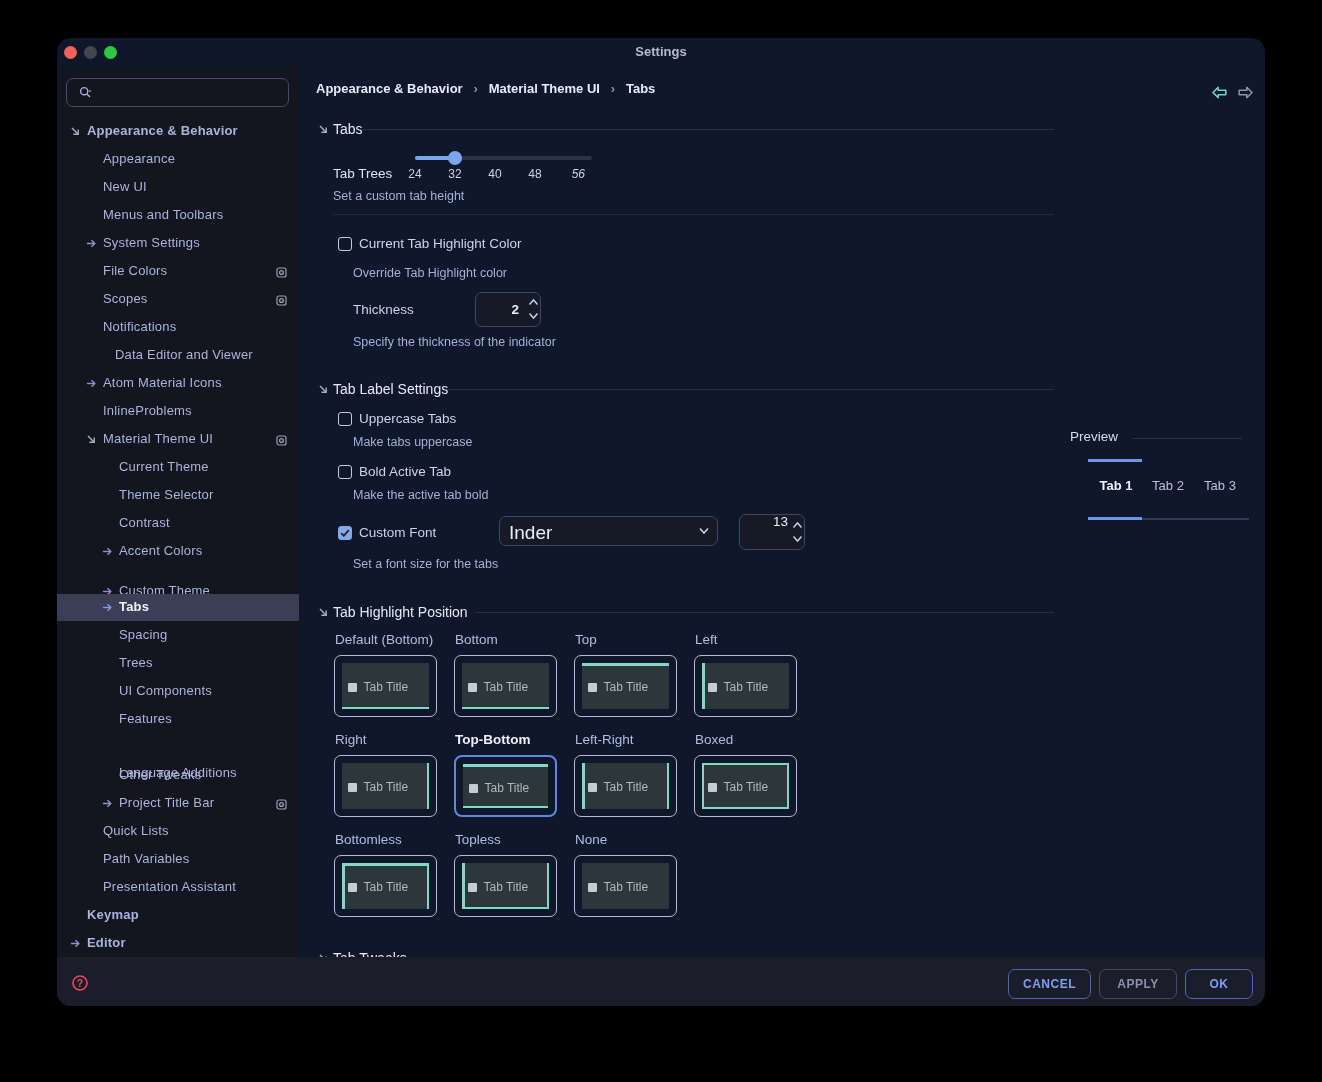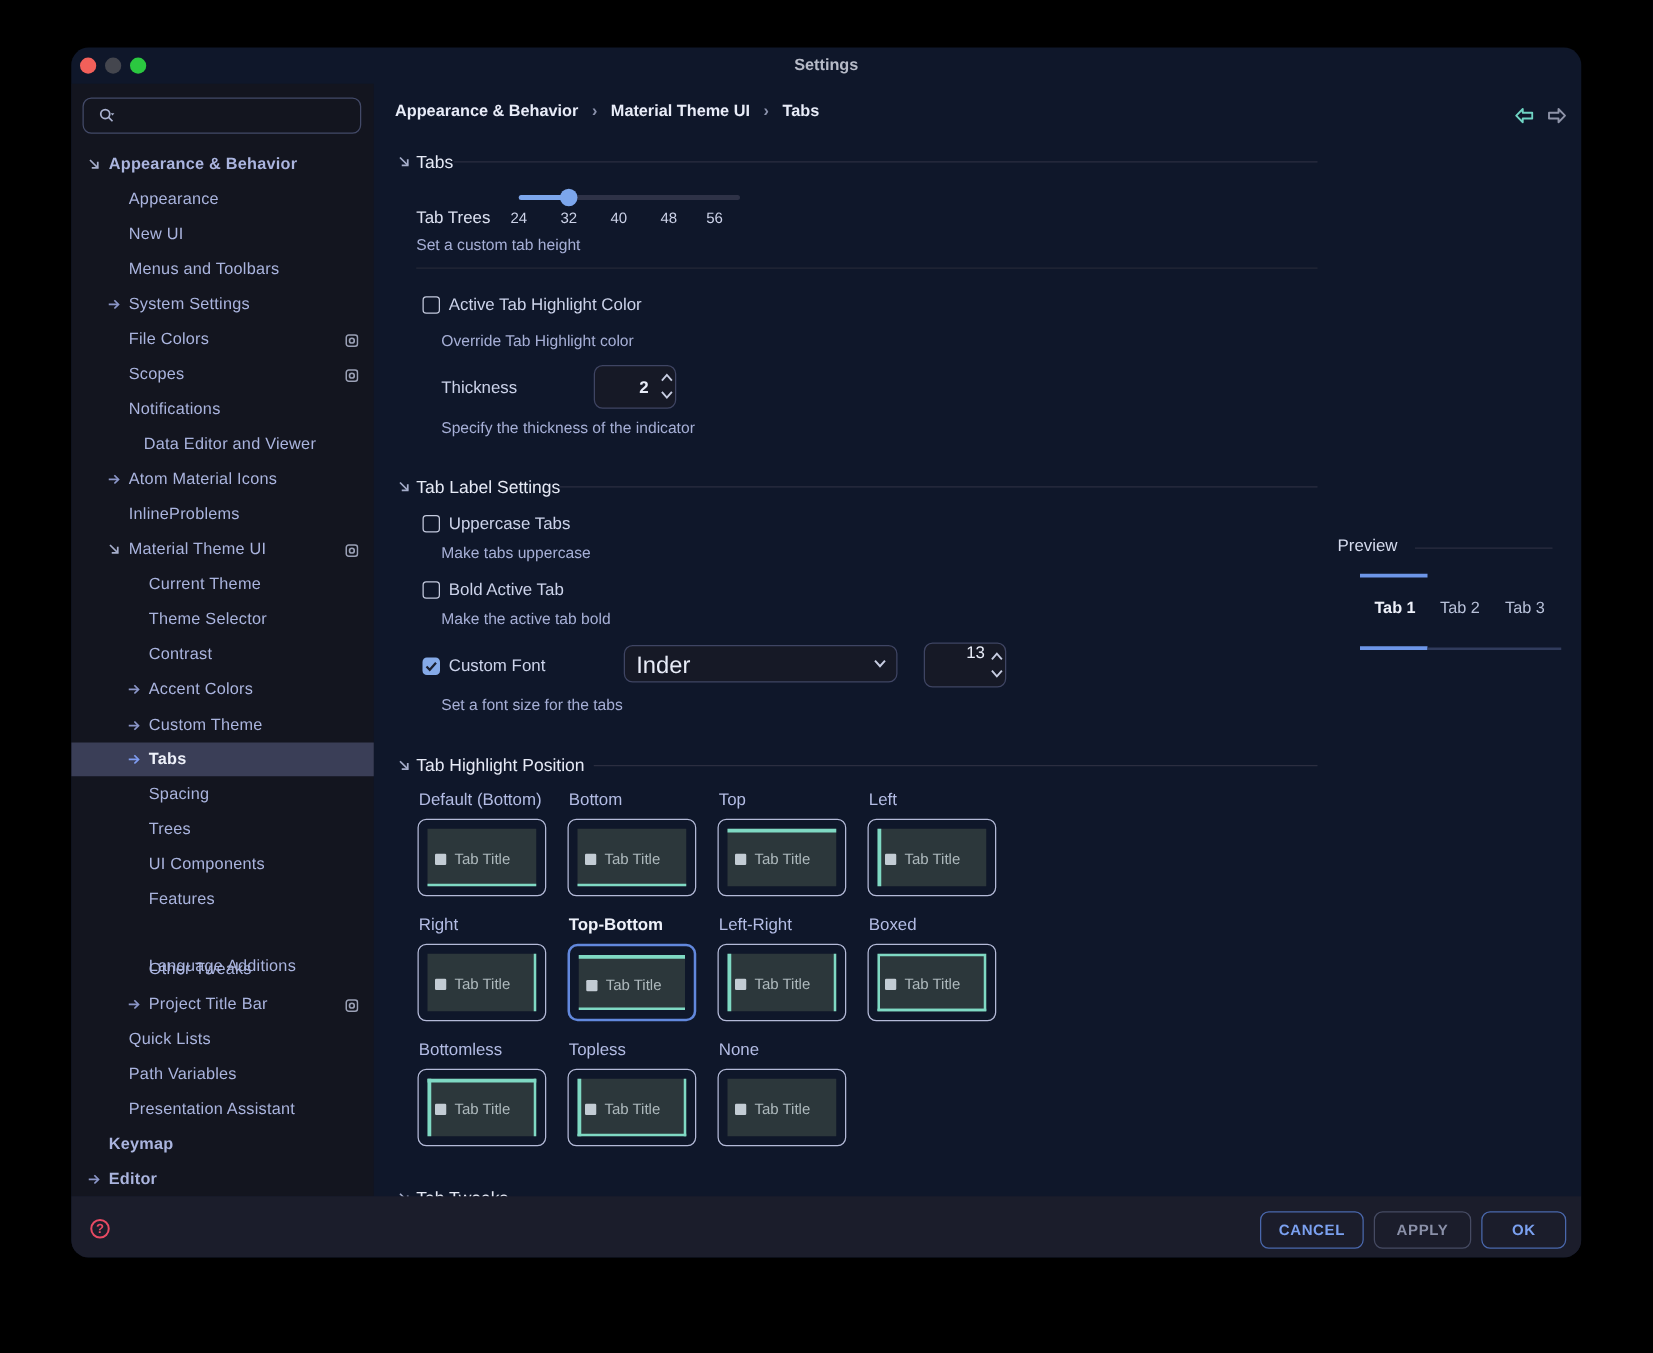--- a/index.html
+++ b/index.html
@@ -122,21 +122,21 @@
       <div class="row" style="top:442px;">
             <div class="ti" style="left:62px;">Contrast</div>
           </div>
       <div class="row" style="top:470px;">
             <svg width="11" height="11" style="position:absolute;left:45px;top:9px;" viewBox="0 0 11 11">
               <line x1="1" y1="5.5" x2="8.5" y2="5.5" stroke="#8b96c8" stroke-width="1.4"></line>
               <polyline points="5.5,2.2 8.8,5.5 5.5,8.8" fill="none" stroke="#8b96c8" stroke-width="1.4"></polyline>
             </svg>
             <div class="ti" style="left:62px;">Accent Colors</div>
           </div>
-      <div class="row" style="top:499px;padding-left:48px;">
+      <div class="row" style="top:510px;padding-left:48px;">
             <svg width="11" height="11" style="position:absolute;left:45px;top:9px;" viewBox="0 0 11 11">
               <line x1="1" y1="5.5" x2="8.5" y2="5.5" stroke="#8b96c8" stroke-width="1.4"></line>
               <polyline points="5.5,2.2 8.8,5.5 5.5,8.8" fill="none" stroke="#8b96c8" stroke-width="1.4"></polyline>
             </svg>
             <div class="ti" style="left:62px;">Custom Theme</div>
           </div>
       <div class="row" style="top:526px;">
             <div class="sel" style="top:0.5px;"></div>
             <svg width="11" height="11" style="position:absolute;left:45px;top:9px;" viewBox="0 0 11 11">
               <line x1="1" y1="5.5" x2="8.5" y2="5.5" stroke="#7e9bf0" stroke-width="1.4"></line>
@@ -210,25 +210,25 @@
         <div class="abs sect" style="left:34px; top:54px;">Tabs</div>
         <div class="hdrline" style="left:64px; top:63px; width:691px;"></div>
       <div class="abs" style="left:116px; top:90px; width:177px; height:4px; border-radius:2px; background:#2e3247;"></div>
       <div class="abs" style="left:116px; top:90px; width:40px; height:4px; border-radius:2px; background:#7ca6ec;"></div>
       <div class="abs" style="left:149px; top:85px; width:14px; height:14px; border-radius:50%; background:#7ca6ec;"></div>
       <div class="abs lbl" style="left:34px; top:99px; color:#dde2f2;">Tab Trees</div>
       <div class="abs num" style="left:106px; top:101px; width:20px; text-align:center;">24</div>
       <div class="abs num" style="left:146px; top:101px; width:20px; text-align:center;">32</div>
       <div class="abs num" style="left:186px; top:101px; width:20px; text-align:center;">40</div>
       <div class="abs num" style="left:226px; top:101px; width:20px; text-align:center;">48</div>
-      <div class="abs num" style="left:266px; top:101px; width:20px; text-align:left;">56</div>
+      <div class="abs num" style="left:266px; top:101px; width:20px; text-align:right;font-style:italic;">56</div>
       <div class="abs desc" style="left:34px; top:122px;">Set a custom tab height</div>
       <div class="hdrline" style="left:34px; top:148px; width:721px; background:#252837;"></div>
       <div class="cb" style="left:39px; top:171px;"></div>
-      <div class="abs lbl" style="left:60px; top:169px;">Active Tab Highlight Color</div>
+      <div class="abs lbl" style="left:60px; top:169px;">Current Tab Highlight Color</div>
       <div class="abs desc" style="left:54px; top:198.5px;">Override Tab Highlight color</div>
       <div class="abs lbl" style="left:54px; top:235px;">Thickness</div>
       <div class="field" style="left:176px; top:226px; width:66px; height:35px;"></div>
       <div class="abs" style="left:176px; top:235.5px; width:44px; text-align:right; font-size:13.5px; font-weight:bold; color:#e8ecf8;">2</div>
       <svg width="11" height="22" style="position:absolute;left:229px;top:232px;" viewBox="0 0 11 22">
           <polyline points="1.5,6.5 5.5,2 9.5,6.5" fill="none" stroke="#c7cde2" stroke-width="1.5"></polyline>
           <polyline points="1.5,15.5 5.5,20 9.5,15.5" fill="none" stroke="#c7cde2" stroke-width="1.5"></polyline>
         </svg>
       <div class="abs desc" style="left:54px; top:267.5px;">Specify the thickness of the indicator</div>
       <svg width="11" height="11" style="position:absolute;left:19px;top:318px;" viewBox="0 0 11 11">

